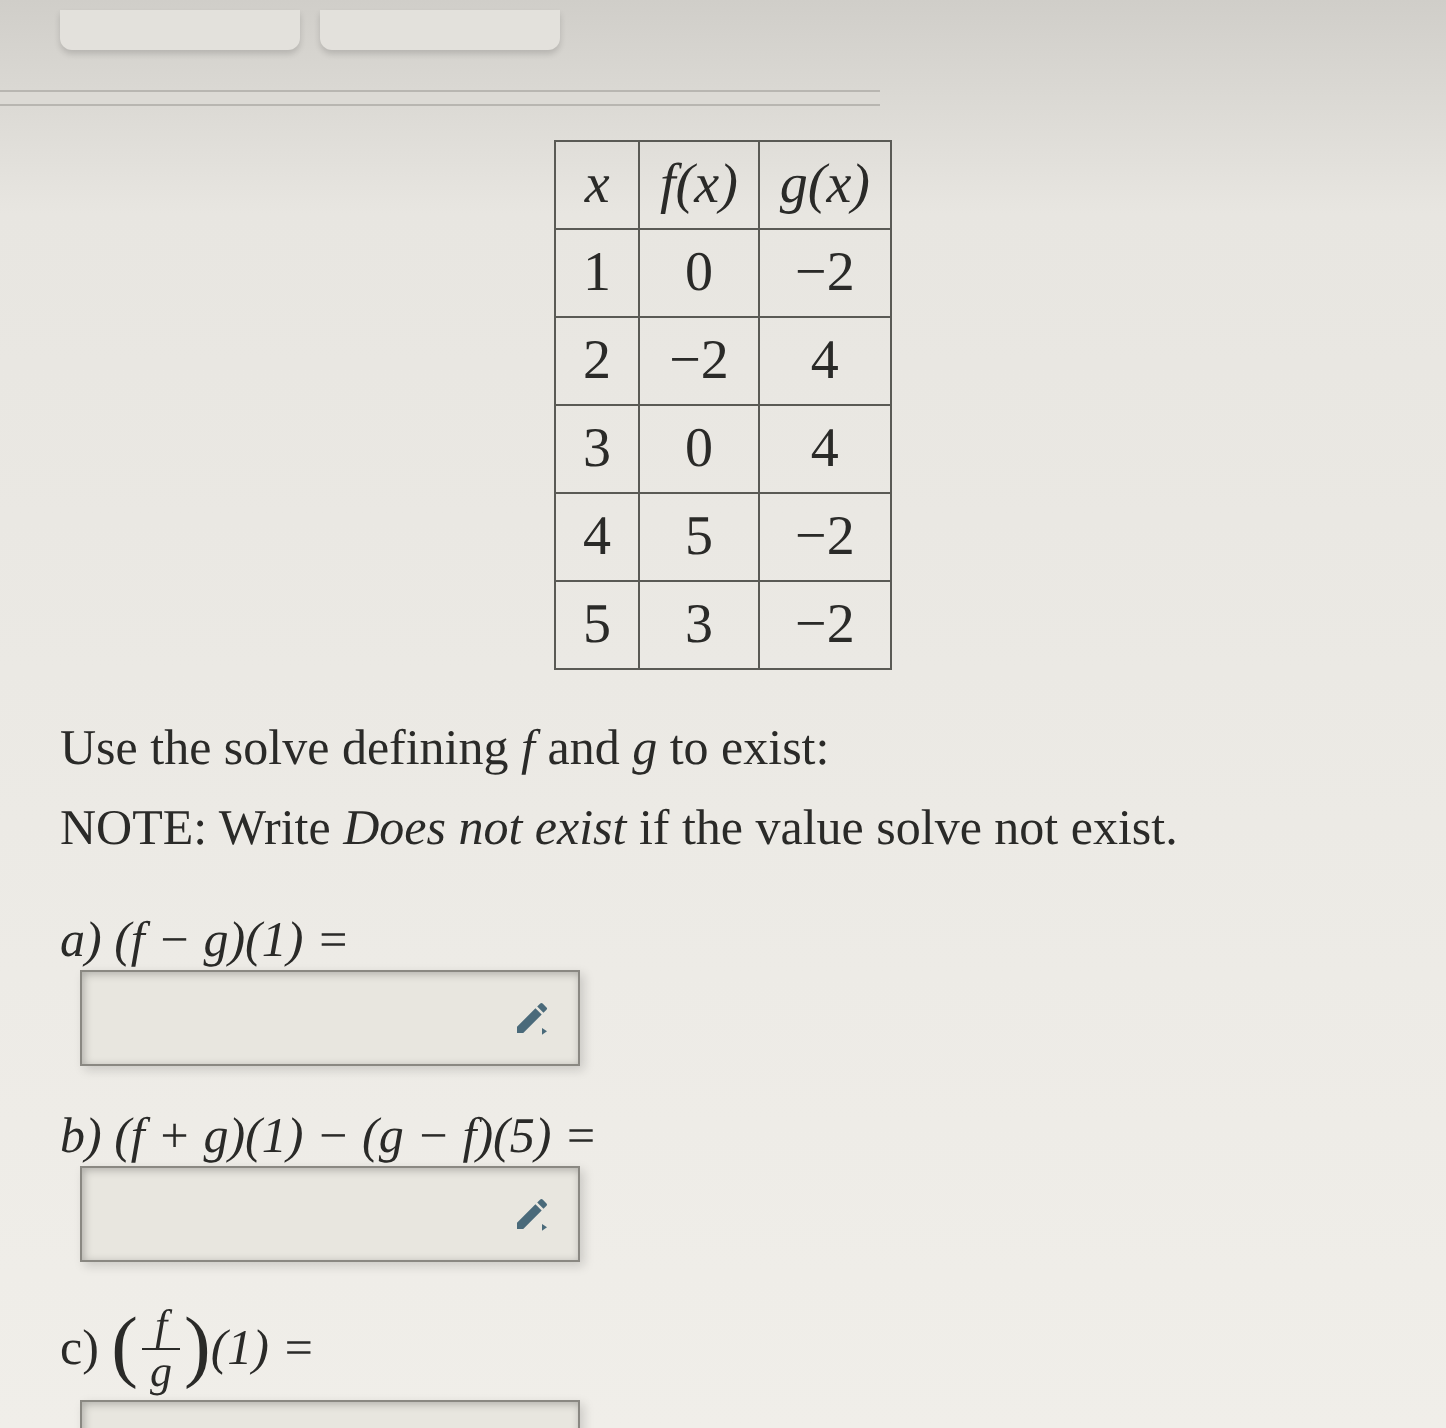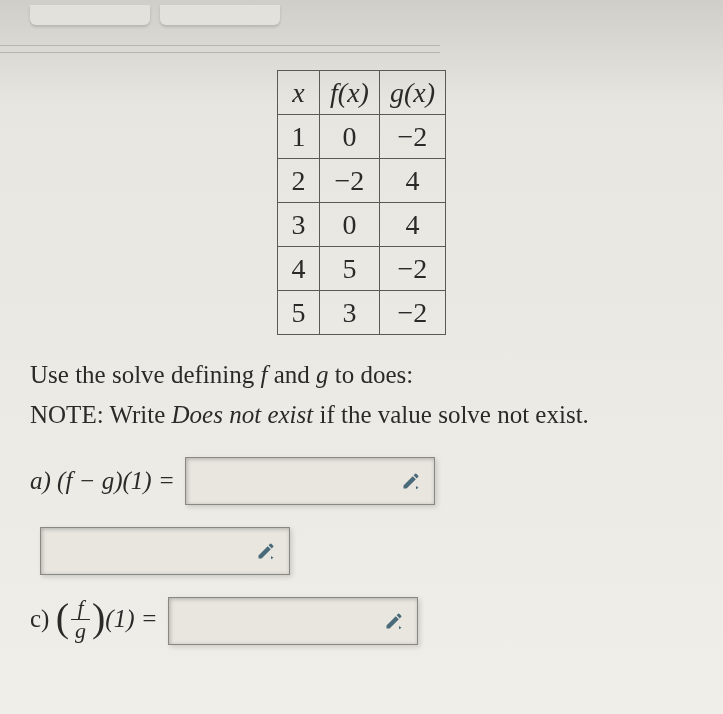--- a/index.html
+++ b/index.html
@@ -67,22 +67,22 @@
     .instructions {
       font-size: 25px;
       line-height: 1.6;
       margin: 18px 0;
     }
     .instructions .italic { font-style: italic; }
     .question {
       font-size: 25px;
       margin: 22px 0;
       display: flex;
-      align-items: center;
       flex-wrap: nowrap;
+      flex-direction: column;
     }
     .question-label {
       white-space: nowrap;
       font-family: 'Times New Roman', serif;
     }
     .answer-box {
       display: inline-flex;
       align-items: center;
       justify-content: flex-end;
       border: 1px solid #8a8882;
@@ -156,40 +156,41 @@
     <tr>
       <td>5</td>
       <td>3</td>
       <td>−2</td>
     </tr>
   </tbody>
     </table>
 
   <div class="instructions">
     <div>
-      <span>Use the solve defining </span><span class="math-i">f</span><span> and </span><span class="math-i">g</span><span> to does:</span>
+      <span>Use the solve defining </span><span class="math-i">f</span><span> and </span><span class="math-i">g</span><span> to exist:</span>
     </div>
     <div>
       <span>NOTE: Write </span><span class="italic">Does not exist</span><span> if the value solve not exist.</span>
     </div>
   </div>
 
   <div class="question">
     <span class="question-label math-i">a) (f − g)(1) =</span>
     <div class="answer-box">
       <span class="pencil-icon">
         <svg viewBox="0 0 24 24">
             <path fill="#4a6a7a" d="M3 17.25V21h3.75L17.81 9.94l-3.75-3.75L3 17.25zM20.71 7.04a1 1 0 0 0 0-1.41l-2.34-2.34a1 1 0 0 0-1.41 0l-1.83 1.83 3.75 3.75 1.83-1.83z"></path>
             <path fill="#4a6a7a" d="M18 20l3-2-3-2z" transform="translate(0,2)"></path>
           </svg>
       </span>
     </div>
   </div>
 
   <div class="question">
+    <span class="question-label math-i">b) (f + g)(1) − (g − f)(5) =</span>
     <div class="answer-box wide">
       <span class="pencil-icon">
         <svg viewBox="0 0 24 24">
             <path fill="#4a6a7a" d="M3 17.25V21h3.75L17.81 9.94l-3.75-3.75L3 17.25zM20.71 7.04a1 1 0 0 0 0-1.41l-2.34-2.34a1 1 0 0 0-1.41 0l-1.83 1.83 3.75 3.75 1.83-1.83z"></path>
             <path fill="#4a6a7a" d="M18 20l3-2-3-2z" transform="translate(0,2)"></path>
           </svg>
       </span>
     </div>
   </div>
 

